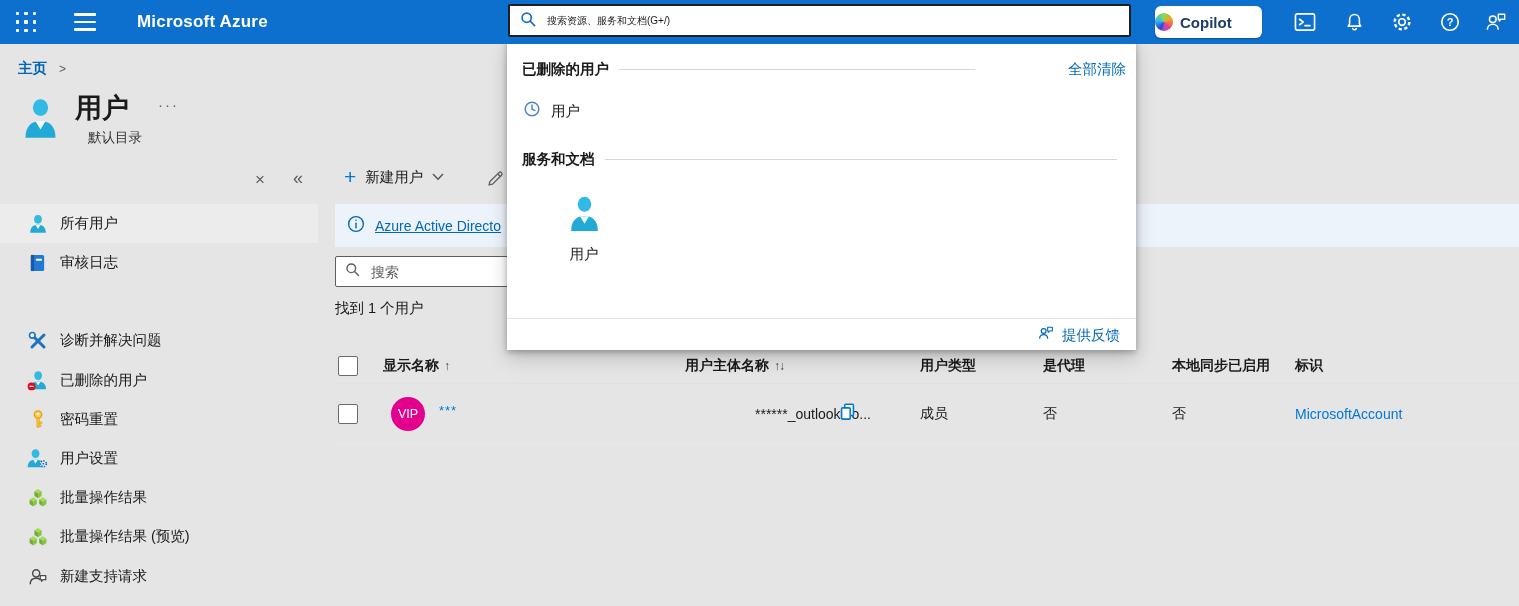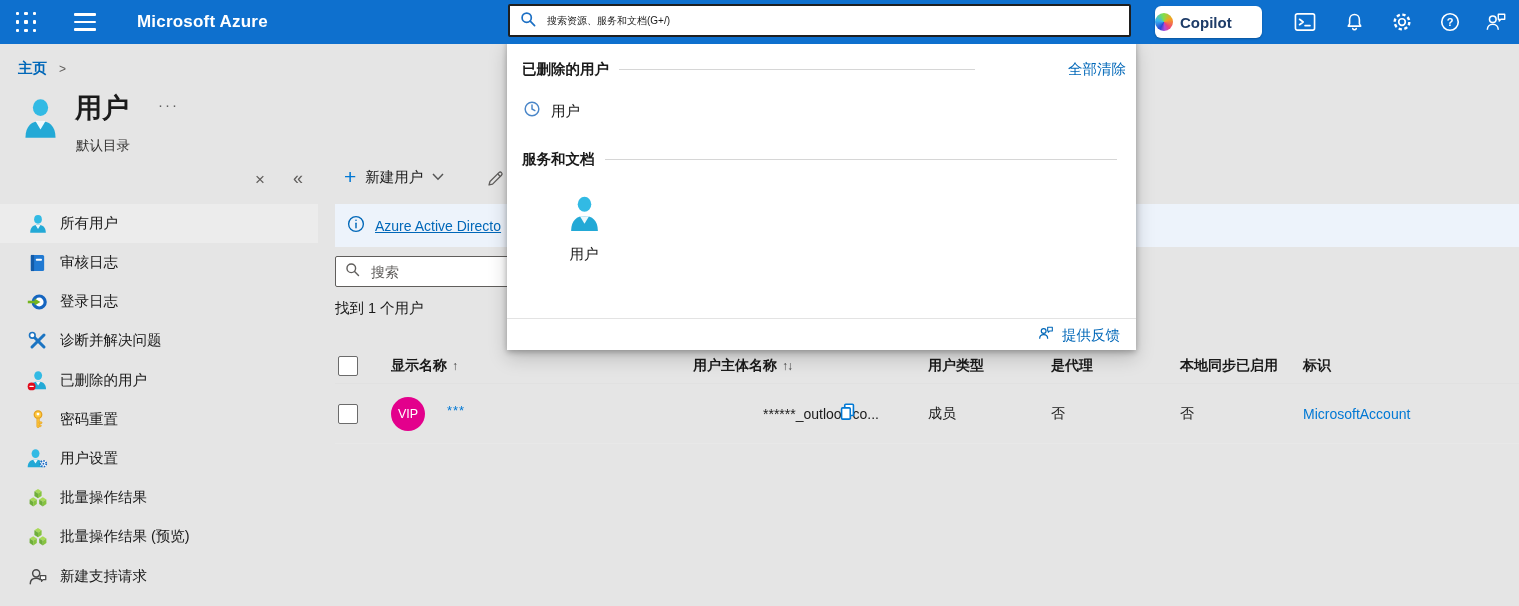--- a/index.html
+++ b/index.html
@@ -22,21 +22,21 @@
   .copilot-text{font-size:15px;font-weight:700;color:#1e3c68;}
   .tb-icon{top:10px;width:24px;height:24px;display:flex;align-items:center;justify-content:center;cursor:pointer;}
 
   
   .breadcrumb{top:59px;left:18px;font-size:14.5px;z-index:5;}
   .crumb-link{color:#0067b8;font-weight:600;cursor:pointer;}
   .crumb-sep{color:#605e5c;font-size:12px;margin-left:8px;}
   .page-icon{top:97px;left:22px;}
   .page-title{top:90px;left:75px;font-size:27px;font-weight:700;color:#1a1a1a;}
   .page-more{top:96px;left:158px;font-size:15px;color:#5f5f5f;letter-spacing:2px;cursor:pointer;}
-  .page-subtitle{top:129px;left:76px;font-size:13.5px;color:#323130;margin-top:8px;}
+  .page-subtitle{top:129px;left:88px;font-size:13.5px;color:#323130;}
 
   
   .tool-x{top:170px;left:255px;font-size:17px;color:#605e5c;cursor:pointer;}
   .tool-collapse{top:168px;left:293px;font-size:18px;color:#605e5c;cursor:pointer;}
   .tool-newuser{top:167px;left:344px;display:flex;align-items:center;gap:9px;cursor:pointer;}
   .tool-plus{color:#0078d4;font-size:21px;font-weight:400;line-height:20px;}
   .tool-newuser-label{font-size:14.5px;color:#1a1a1a;}
   .tool-pencil{top:169px;left:486px;cursor:pointer;}
 
   
@@ -50,21 +50,21 @@
   .banner{top:204px;left:335px;width:1184px;height:43px;background:#edf3fb;display:flex;align-items:center;padding-left:12px;box-sizing:border-box;gap:10px;}
   .banner-link{font-size:14px;color:#0067b8;text-decoration:underline;cursor:pointer;white-space:nowrap;}
   .content-search{top:256px;left:335px;width:346px;height:31px;border:1px solid #605e5c;border-radius:2px;background:#fff;display:flex;align-items:center;padding:0 9px;box-sizing:border-box;}
   .content-search input{border:none;outline:none;flex:1;font-size:14px;font-family:inherit;color:#1a1a1a;margin-left:9px;background:transparent;}
   .content-search input::placeholder{color:#605e5c;opacity:1;}
   .result-count{top:299px;left:335px;font-size:14.5px;color:#1a1a1a;}
 
   .table{top:348px;left:335px;width:1184px;}
   .thead{position:relative;height:35px;border-bottom:1px solid #e1e1e1;}
   .trow{position:relative;height:59px;border-bottom:1px solid #e8e8e8;}
-  .cell{position:absolute;top:50%;transform:translateY(-50%);font-size:14px;color:#1a1a1a;white-space:nowrap;margin-left:8px;}
+  .cell{position:absolute;top:50%;transform:translateY(-50%);font-size:14px;color:#1a1a1a;white-space:nowrap;}
   .th{font-weight:700;font-size:14px;color:#1a1a1a;}
   .sort{font-size:12px;color:#444;margin-left:5px;letter-spacing:-1px;}
   .cbx{position:absolute;left:3px;top:50%;transform:translateY(-50%);width:20px;height:20px;border:1px solid #6b6b6b;border-radius:2px;background:#fff;cursor:pointer;box-sizing:border-box;}
   .col-name{left:48px;}  .col-upn{left:350px;} .col-type{left:585px;}
   .col-del{left:708px;}  .col-sync{left:837px;} .col-id{left:960px;}
   .avatar{position:absolute;left:56px;top:50%;transform:translateY(-50%);width:34px;height:34px;border-radius:50%;background:#e3008c;color:#fff;font-size:12.5px;display:flex;align-items:center;justify-content:center;}
   .name-link{left:104px;color:#0078d4;font-size:13px;letter-spacing:1px;cursor:pointer;top:44%;}
   .upn-cell{left:420px;}
   .copy-ic{position:absolute;left:504px;top:50%;transform:translateY(-50%);cursor:pointer;}
   .id-link{color:#0078d4;cursor:pointer;}
@@ -208,30 +208,20 @@
       <span class="side-ic">
         <svg width="20" height="20" viewBox="0 0 32 32">
             <ellipse cx="16" cy="8.5" rx="6.2" ry="6.9" fill="#32bae4"></ellipse>
             <path d="M3.5 30 C3.5 20.8 9 17.3 16 17.3 C23 17.3 28.5 20.8 28.5 30 Z" fill="#23a9d6"></path>
             <polygon points="12,17.4 20,17.4 16,24" fill="#fff" opacity="0.92"></polygon>
           </svg>
       </span>
       <span class="side-label">所有用户</span>
     </div>
 
-    <div class="side-item" style="top:78px;">
-      <span class="side-ic">
-        <svg width="21" height="20" viewBox="0 0 21 20">
-            <circle cx="12.2" cy="10" r="6" fill="#fff" stroke="#1565c0" stroke-width="3.2"></circle>
-            <line x1="0.8" y1="10" x2="8" y2="10" stroke="#74b41f" stroke-width="2.6"></line>
-            <polygon points="7.6,6.6 13.4,10 7.6,13.4" fill="#74b41f"></polygon>
-          </svg>
-      </span>
-      <span class="side-label">登录日志</span>
-    </div>
 
     <div class="side-item" style="top:117px;text-decoration:underline;">
       <span class="side-ic">
         <svg width="20" height="20" viewBox="0 0 20 20">
             <line x1="4.5" y1="4.5" x2="16" y2="16" stroke="#1b74c2" stroke-width="3" stroke-linecap="round"></line>
             <line x1="16" y1="4" x2="4" y2="16" stroke="#1b74c2" stroke-width="3" stroke-linecap="round"></line>
             <circle cx="4.3" cy="4.3" r="2.8" fill="#fff" stroke="#1b74c2" stroke-width="1.6"></circle>
           </svg>
       </span>
       <span class="side-label">诊断并解决问题</span>

